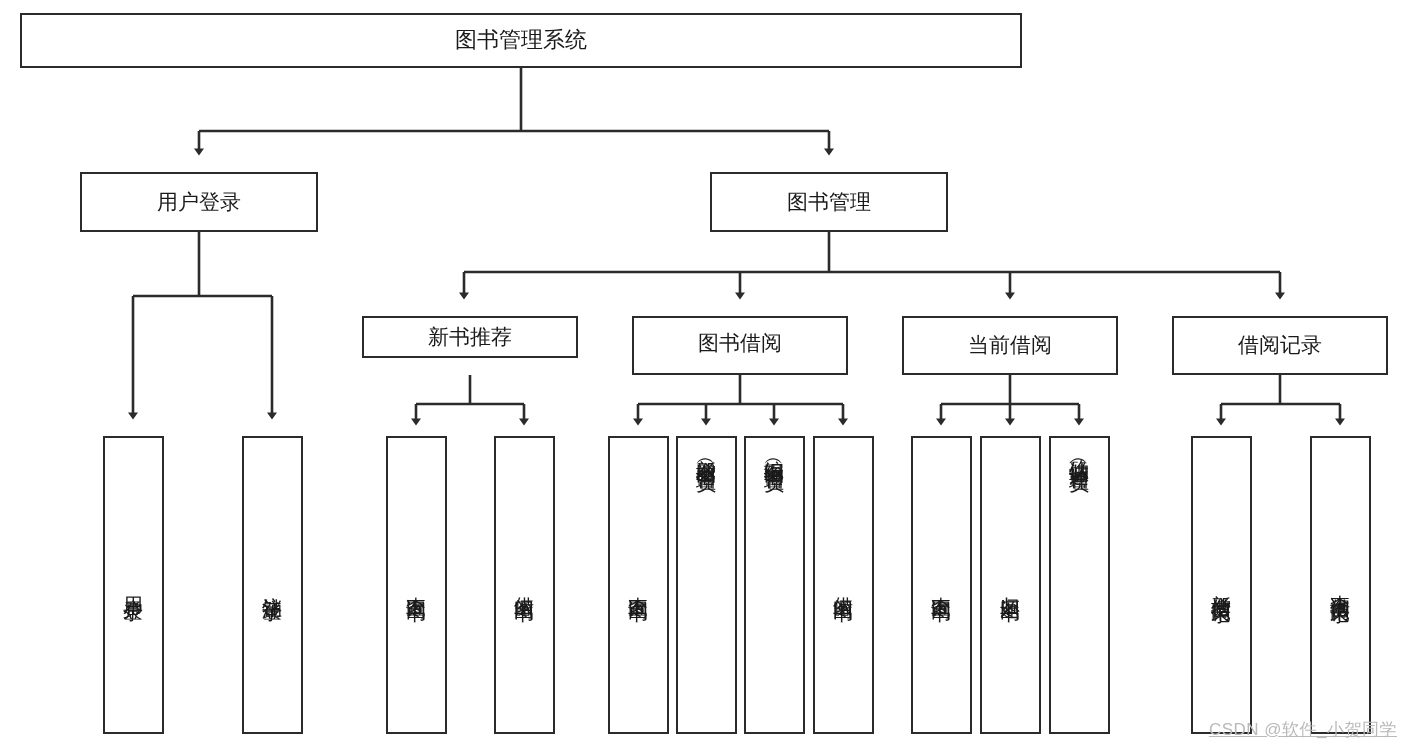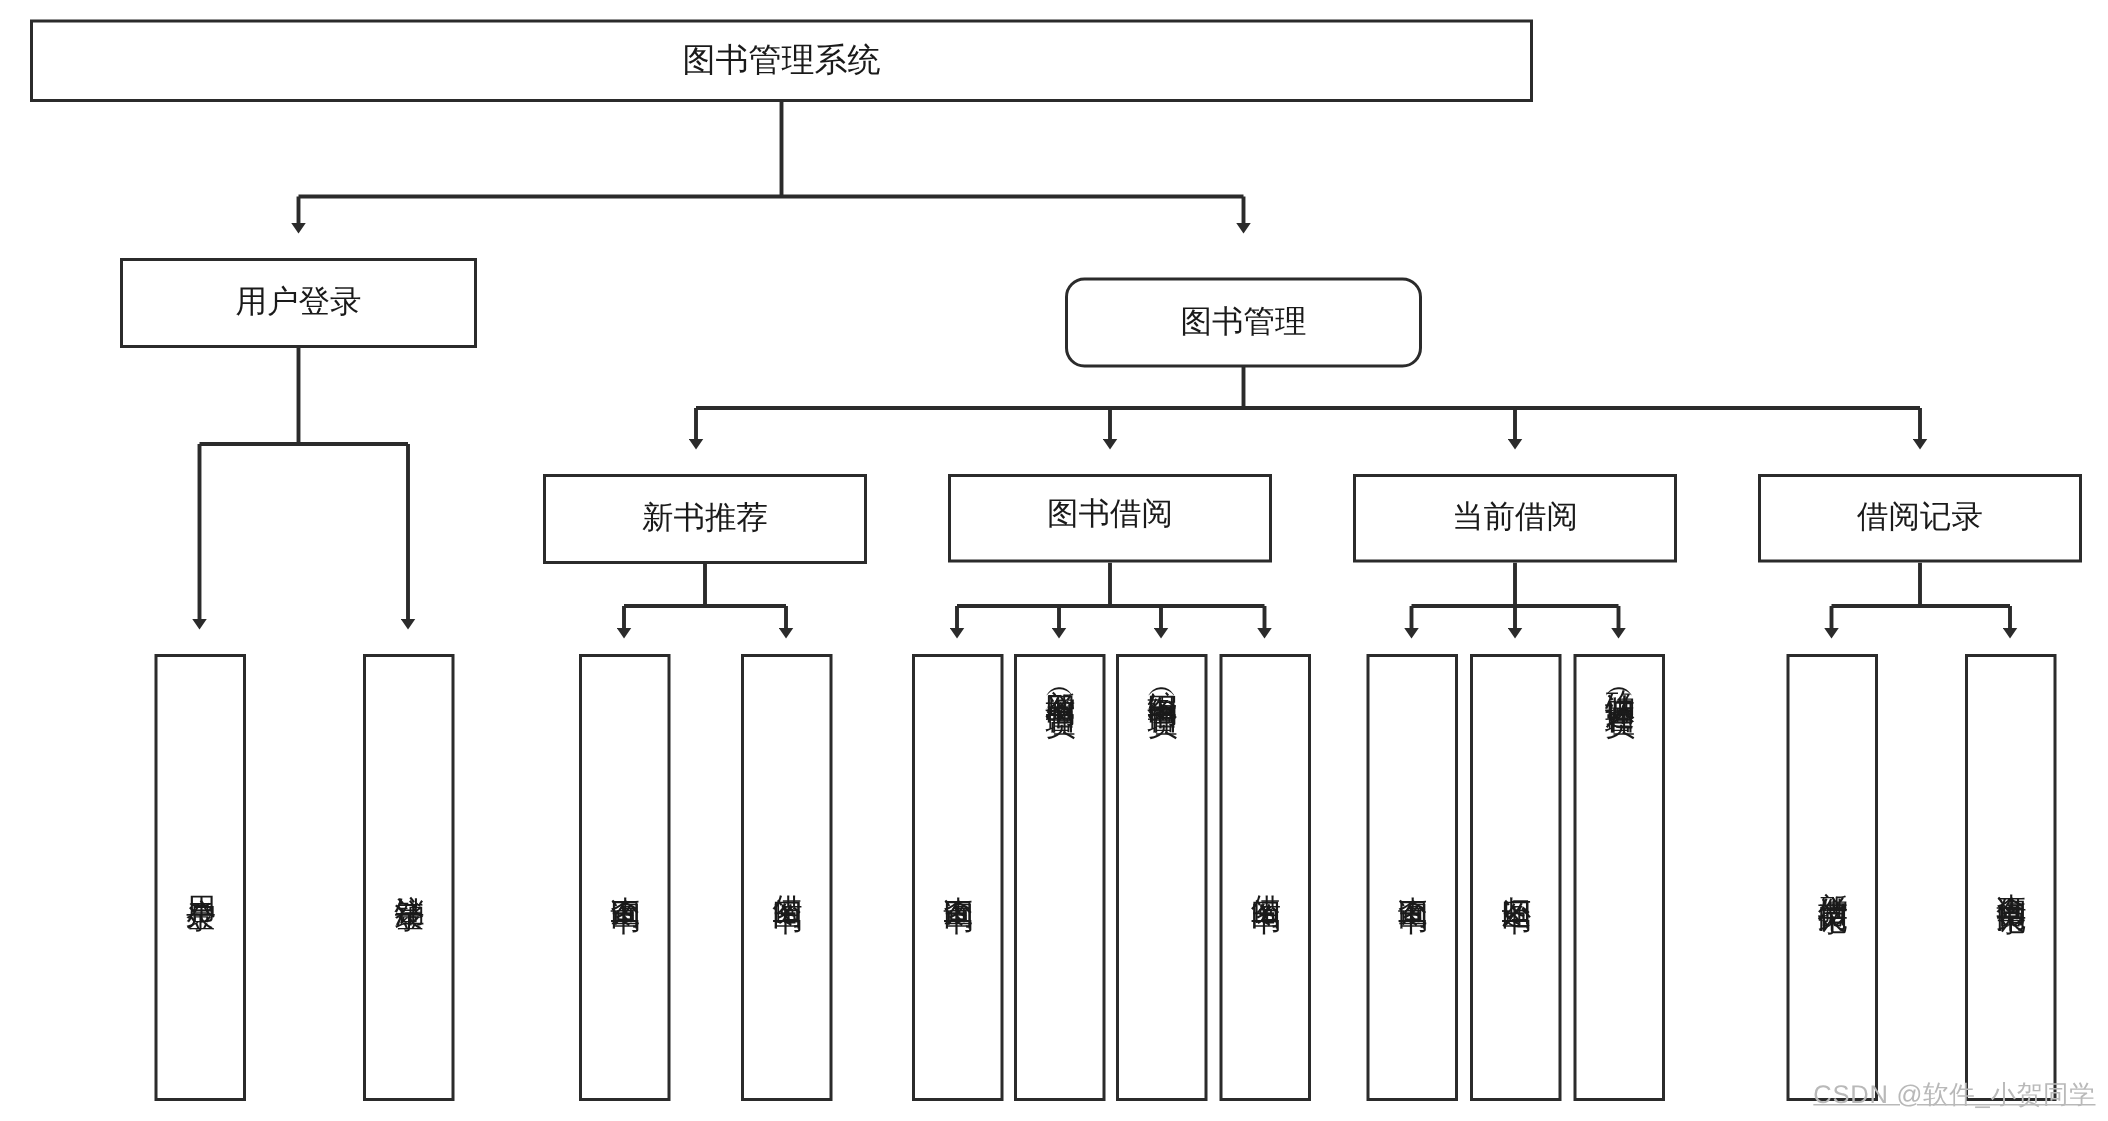--- a/index.html
+++ b/index.html
@@ -130,25 +130,25 @@
     </g>
   </svg>
 
   <div class="node root horiz" style="left:20px; top:13px; width:1002px; height:55px;">
     <span class="node-label">图书管理系统</span>
   </div>
 
   <div class="node horiz" style="left:80px; top:172px; width:238px; height:60px;">
     <span class="node-label">用户登录</span>
   </div>
-  <div class="node horiz" style="left:710px; top:185px; width:238px; height:60px;border-radius:13px;">
+  <div class="node horiz" style="left:710px; top:172px; width:238px; height:60px;">
     <span class="node-label">图书管理</span>
   </div>
 
-  <div class="node horiz" style="left:362px; top:316px; width:216px; height:60px;">
+  <div class="node horiz" style="left:362px; top:316px; width:216px; height:42px;">
     <span class="node-label">新书推荐</span>
   </div>
   <div class="node horiz" style="left:632px; top:316px; width:216px; height:59px;font-family:Liberation Mono, monospace;">
     <span class="node-label">图书借阅</span>
   </div>
   <div class="node horiz" style="left:902px; top:316px; width:216px; height:59px;">
     <span class="node-label">当前借阅</span>
   </div>
   <div class="node horiz" style="left:1172px; top:316px; width:216px; height:59px;">
     <span class="node-label">借阅记录</span>

